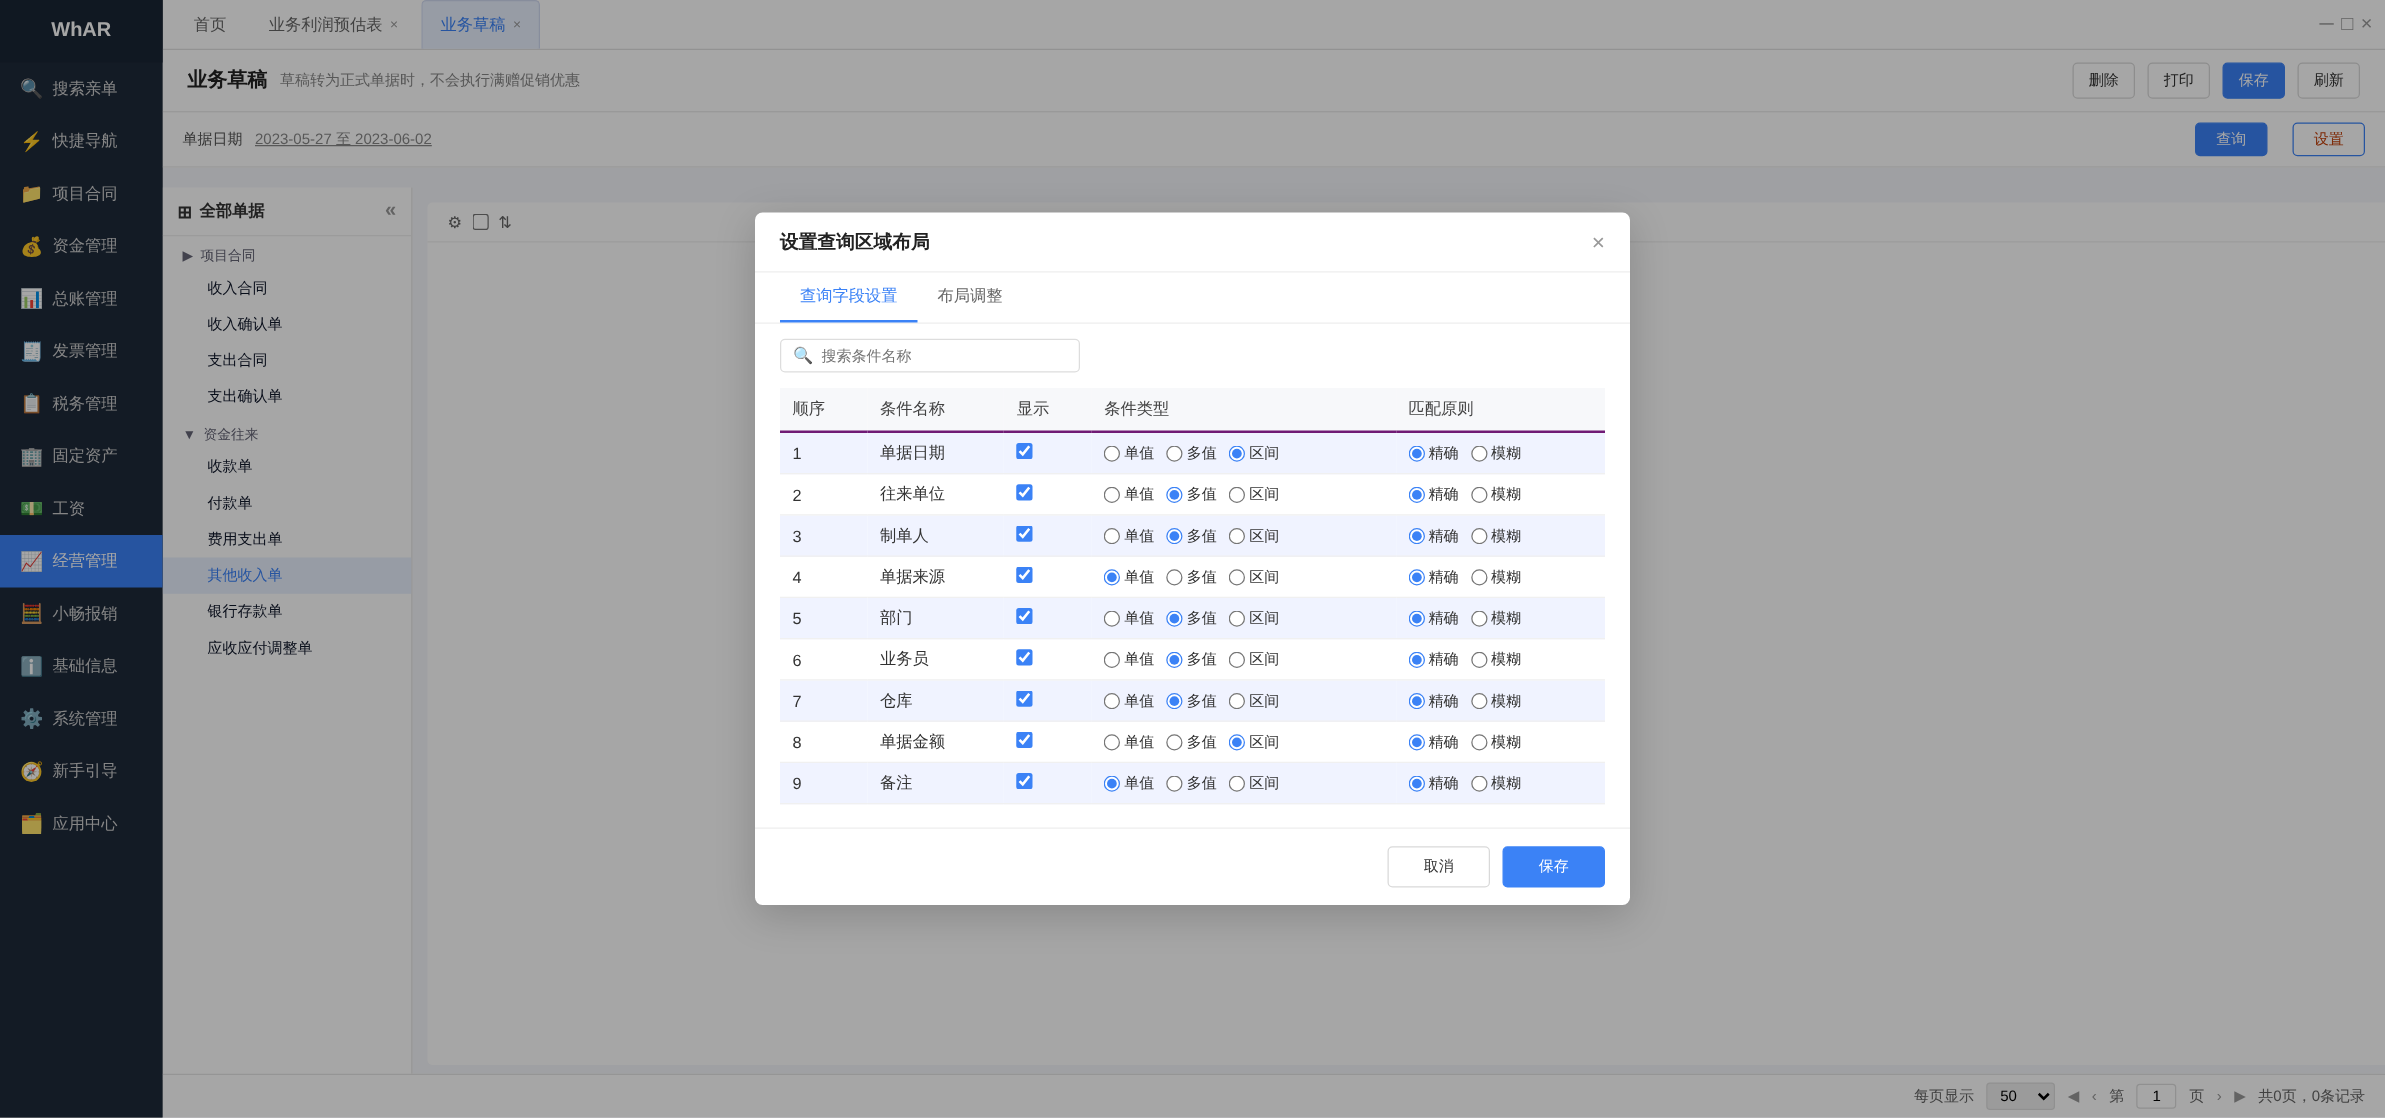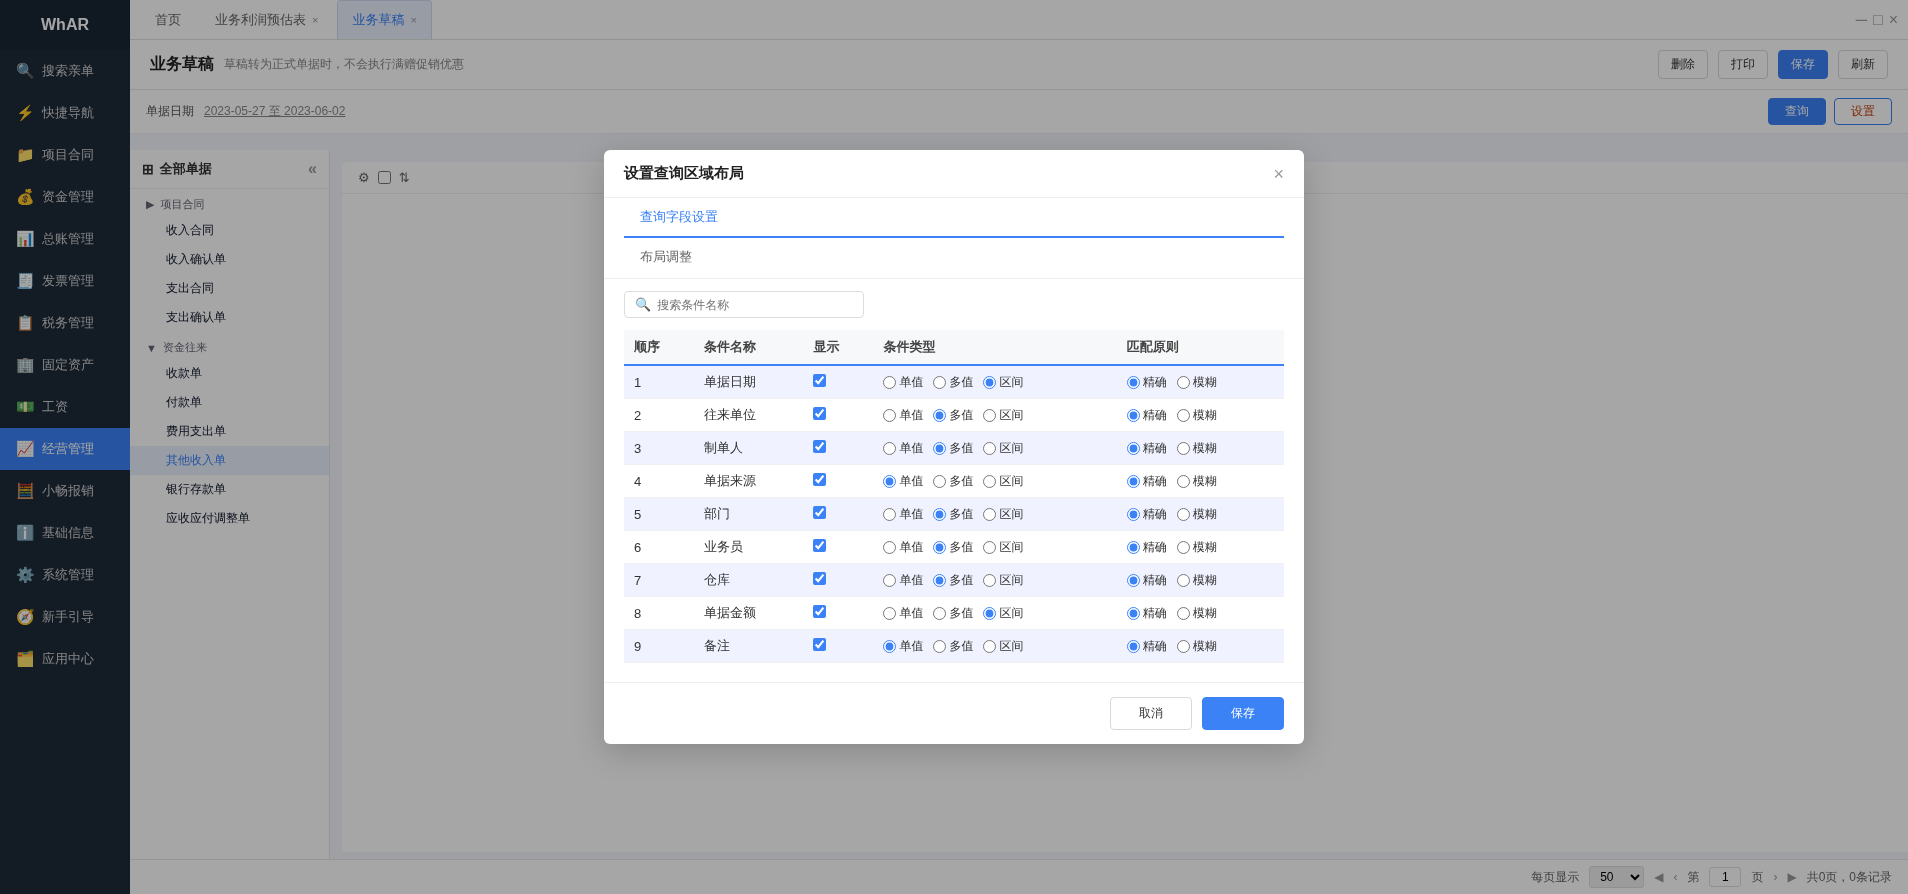--- a/index.html
+++ b/index.html
@@ -54,37 +54,37 @@
     
     .dialog {
       background: #fff; border-radius: 6px; width: 700px; max-height: 660px; box-shadow: 0 8px 32px rgba(0,0,0,0.18); display: flex; flex-direction: column;
     }
     .dialog-header {
       display: flex; align-items: center; justify-content: space-between; padding: 14px 20px; border-bottom: 1px solid #eee;
     }
     .dialog-title { font-size: 15px; font-weight: bold; color: #222; }
     .dialog-close { cursor: pointer; font-size: 18px; color: #999; line-height: 1; }
 
-    .dialog-tabs { display: flex; padding: 0 20px; border-bottom: 1px solid #eee; gap: 0; flex-direction: column; }
+    .dialog-tabs { display: flex; padding: 0 20px; border-bottom: 1px solid #eee; gap: 0; }
     .dialog-tab { padding: 10px 16px; cursor: pointer; font-size: 13px; color: #666; border-bottom: 2px solid transparent; }
     .dialog-tab.active { color: #3b82f6; border-bottom-color: #3b82f6; }
 
     .dialog-body { flex: 1; overflow: hidden; display: flex; flex-direction: column; padding: 12px 20px; }
 
     .search-bar {
       display: flex; align-items: center; border: 1px solid #ddd; border-radius: 4px; padding: 5px 10px; gap: 6px; margin-bottom: 12px; width: 240px;
     }
     .search-bar input { border: none; outline: none; font-size: 12px; width: 100%; color: #666; }
     .search-icon-sm { color: #bbb; font-size: 13px; }
 
     .table-scroll { overflow-y: auto; flex: 1; max-height: 340px; }
 
     .settings-table { width: 100%; border-collapse: collapse; font-size: 13px; }
     .settings-table thead tr { background: #f7f8fa; }
-    .settings-table th { padding: 8px 10px; text-align: left; font-weight: 700; color: #444; border-bottom: 2px solid #3b82f6; }
+    .settings-table th { padding: 8px 10px; text-align: left; font-weight: 400; color: #444; border-bottom: 2px solid #701a75; }
     .settings-table td { padding: 7px 10px; border-bottom: 1px solid #f0f0f0; color: #333; }
     .settings-table tr.alt { background: #f0f3ff; }
 
     .radio-group { display: flex; align-items: center; gap: 10px; }
     .radio-item { display: flex; align-items: center; gap: 3px; cursor: pointer; font-size: 12px; }
     .radio-item input[type=radio] { accent-color: #3b82f6; cursor: pointer; }
 
     .checkbox-item { accent-color: #3b82f6; cursor: pointer; }
 
     .dialog-footer {
@@ -206,21 +206,21 @@
       <button class="btn">删除</button>
       <button class="btn">打印</button>
       <button class="btn" style="background:#3b82f6; color:#fff; border-color:#3b82f6;">保存</button>
       <button class="btn">刷新</button>
     </div>
   </div>
 
   <div style="padding: 8px 16px; background:#fff; border-bottom:1px solid #eee; display:flex; align-items:center; gap:10px;">
     <span style="font-size:12px; color:#555;">单据日期</span>
     <span style="font-size:12px; color:#888;text-decoration:underline;">2023-05-27 至 2023-06-02</span>
-    <div style="margin-left:auto; display:flex; gap:8px;padding-left:12px;">
+    <div style="margin-left:auto; display:flex; gap:20px;padding-left:12px;">
       <button class="btn btn-primary" style="padding:4px 16px;">查询</button>
       <button class="btn" style="padding:4px 16px; color:#c2410c; border-color:#3b82f6;">设置</button>
     </div>
   </div>
 
   <div style="display:flex; position:absolute; top:110px; left:0; right:0; bottom:30px;">
 
     <div class="left-panel">
       <div class="left-panel-header">
         <div style="display:flex; align-items:center; gap:6px;">

